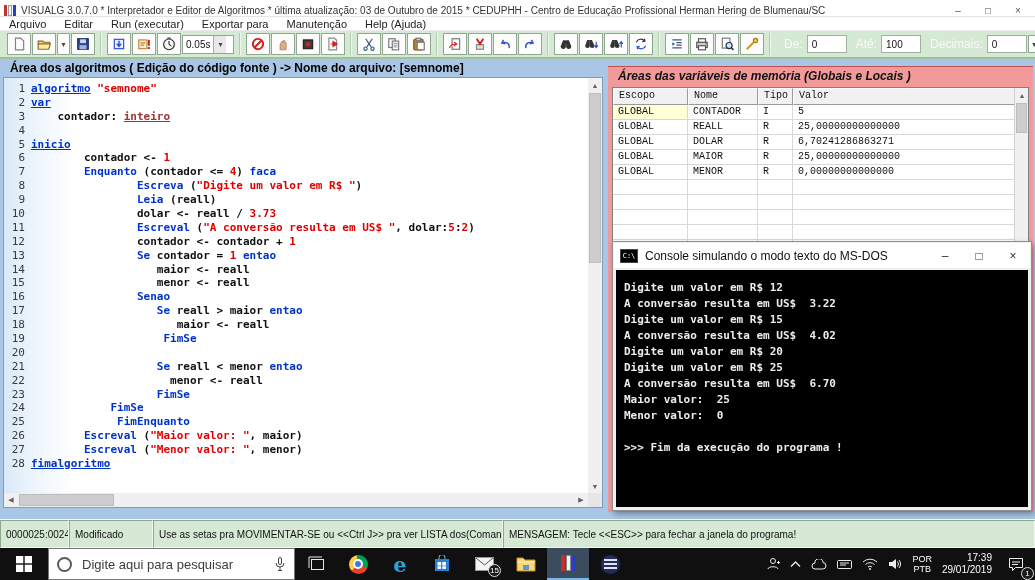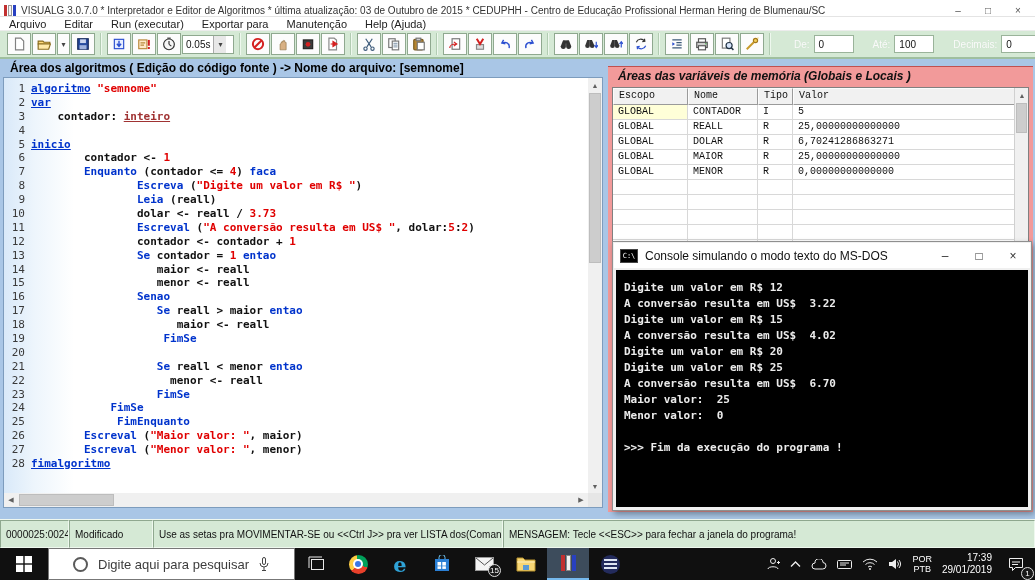--- a/index.html
+++ b/index.html
@@ -20,21 +20,21 @@
 
   
   .toolbar{position:absolute;left:0;top:31px;width:1035px;height:28px;background:#d5e9d5;border-bottom:2px solid #9fbf9f;display:flex;align-items:center;padding-left:4px}
   .tb-group{display:flex;align-items:center;gap:1px;padding:0 3px}
   .tb-sep{width:2px;height:22px;border-left:1px solid #b2ccb2;border-right:1px solid #eef8ee;margin:0 2px}
   .tb-btn{width:24px;height:22px;background:#fcfcfc;border:1px solid #8fa88f;display:flex;align-items:center;justify-content:center;cursor:default}
   .tb-btn svg{width:14px;height:14px}
   .tb-dd{width:13px;height:22px;background:#fcfcfc;border:1px solid #8fa88f;font-size:8px;color:#444;display:flex;align-items:center;justify-content:center}
   .tb-select{height:19px;background:#fff;border:1px solid #8fa88f;display:flex;align-items:center;font-size:10px;padding-left:3px;color:#111}
   .tb-select .arrow{width:13px;height:17px;background:#e8e8e8;border-left:1px solid #aaa;margin-left:3px;font-size:8px;display:flex;align-items:center;justify-content:center;color:#444}
-  .tb-label{font-size:10px;color:#fafafa;margin:0 3px 0 18px;text-shadow:0 0 1px #cfe3cf}
+  .tb-label{font-size:12px;color:#fafafa;margin:0 3px 0 8px;text-shadow:0 0 1px #cfe3cf}
   .tb-field{width:40px;height:18px;background:#fff;border:1px solid #9ab39a;font-size:10px;color:#111;display:flex;align-items:center;padding-left:4px}
 
   
   .editor-caption{position:absolute;left:10px;top:61px;font-size:12px;font-weight:bold;color:#000}
   .editor-box{position:absolute;left:3px;top:77px;width:600px;height:431px;background:#ffffff;border:1px solid #7d9cbd}
   .code-area{position:absolute;left:0;top:0;right:14px;bottom:14px;overflow:hidden;background:linear-gradient(to right,#d9e9f9 0px,#edf5fc 30px,#ffffff 70px)}
   .code-line{display:flex;height:13.9px;line-height:13.9px;font-family:"DejaVu Sans Mono",monospace;font-size:11px;font-weight:bold;white-space:pre}
   .code-line .ln{width:27px;text-align:right;padding-right:6px;color:#3a3a3a;font-weight:normal;flex:none}
   .cs-u{color:#0033cc;text-decoration:underline}
   .cs-k{color:#0033cc}
@@ -70,21 +70,21 @@
   .console-line{font-family:"DejaVu Sans Mono",monospace;font-size:11px;font-weight:bold;color:#ececec;height:16px;line-height:16px;white-space:pre}
 
   
   .statusbar{position:absolute;left:0;top:519px;width:1035px;height:28px;background:#d5e9d5;display:flex;border-top:1px solid #f0f8f0}
   .sb-cell{height:28px;border:1px solid;border-color:#8fa88f #eef8ee #eef8ee #8fa88f;font-size:10px;color:#111;display:flex;align-items:center;padding-left:5px;white-space:nowrap;overflow:hidden}
   .sb-c0{width:69px;flex:none}.sb-c1{width:84px;flex:none}.sb-c2{width:350px;flex:none}.sb-c3{flex:1}
 
   
   .taskbar{position:absolute;left:0;top:548px;width:1035px;height:32px;background:#101010;display:flex;align-items:center;z-index:10}
   .tk-start{width:48px;height:32px;display:flex;align-items:center;justify-content:center}
-  .tk-search{width:247px;height:32px;background:#ffffff;display:flex;align-items:center;padding:0 24px;border:1px solid #777}
+  .tk-search{width:247px;height:32px;background:#ffffff;display:flex;align-items:center;padding:0 8px;border:1px solid #777}
   .tk-search .circle{width:15px;height:15px;border:2px solid #5a5a5a;border-radius:50%;flex:none}
   .tk-search .ph{flex:1;font-size:13px;color:#3c3c3c;margin-left:10px;white-space:nowrap;overflow:hidden}
   .tk-slot{width:42px;height:32px;display:flex;align-items:center;justify-content:center;position:relative}
   .tk-slot.active{background:#3d4c5c;border-bottom:2px solid #76b9ed}
   .badge{position:absolute;right:4px;bottom:3px;width:13px;height:13px;background:#1a1a1a;border:1px solid #ddd;border-radius:50%;color:#fff;font-size:8px;display:flex;align-items:center;justify-content:center}
   .tk-spacer{flex:1}
   .tray-item{height:36px;display:flex;align-items:center;justify-content:center;padding:0 5px;color:#eee}
   .tray-text{font-size:9px;color:#fff;line-height:1.15;text-align:center}
   .tray-clock{font-size:10px;color:#fff;line-height:1.25;text-align:right}
   .chrome-ball{width:19px;height:19px;border-radius:50%;background:conic-gradient(from 110deg,#e8402a 0 120deg,#ffce44 120deg 240deg,#00a05a 240deg 360deg);position:relative}

